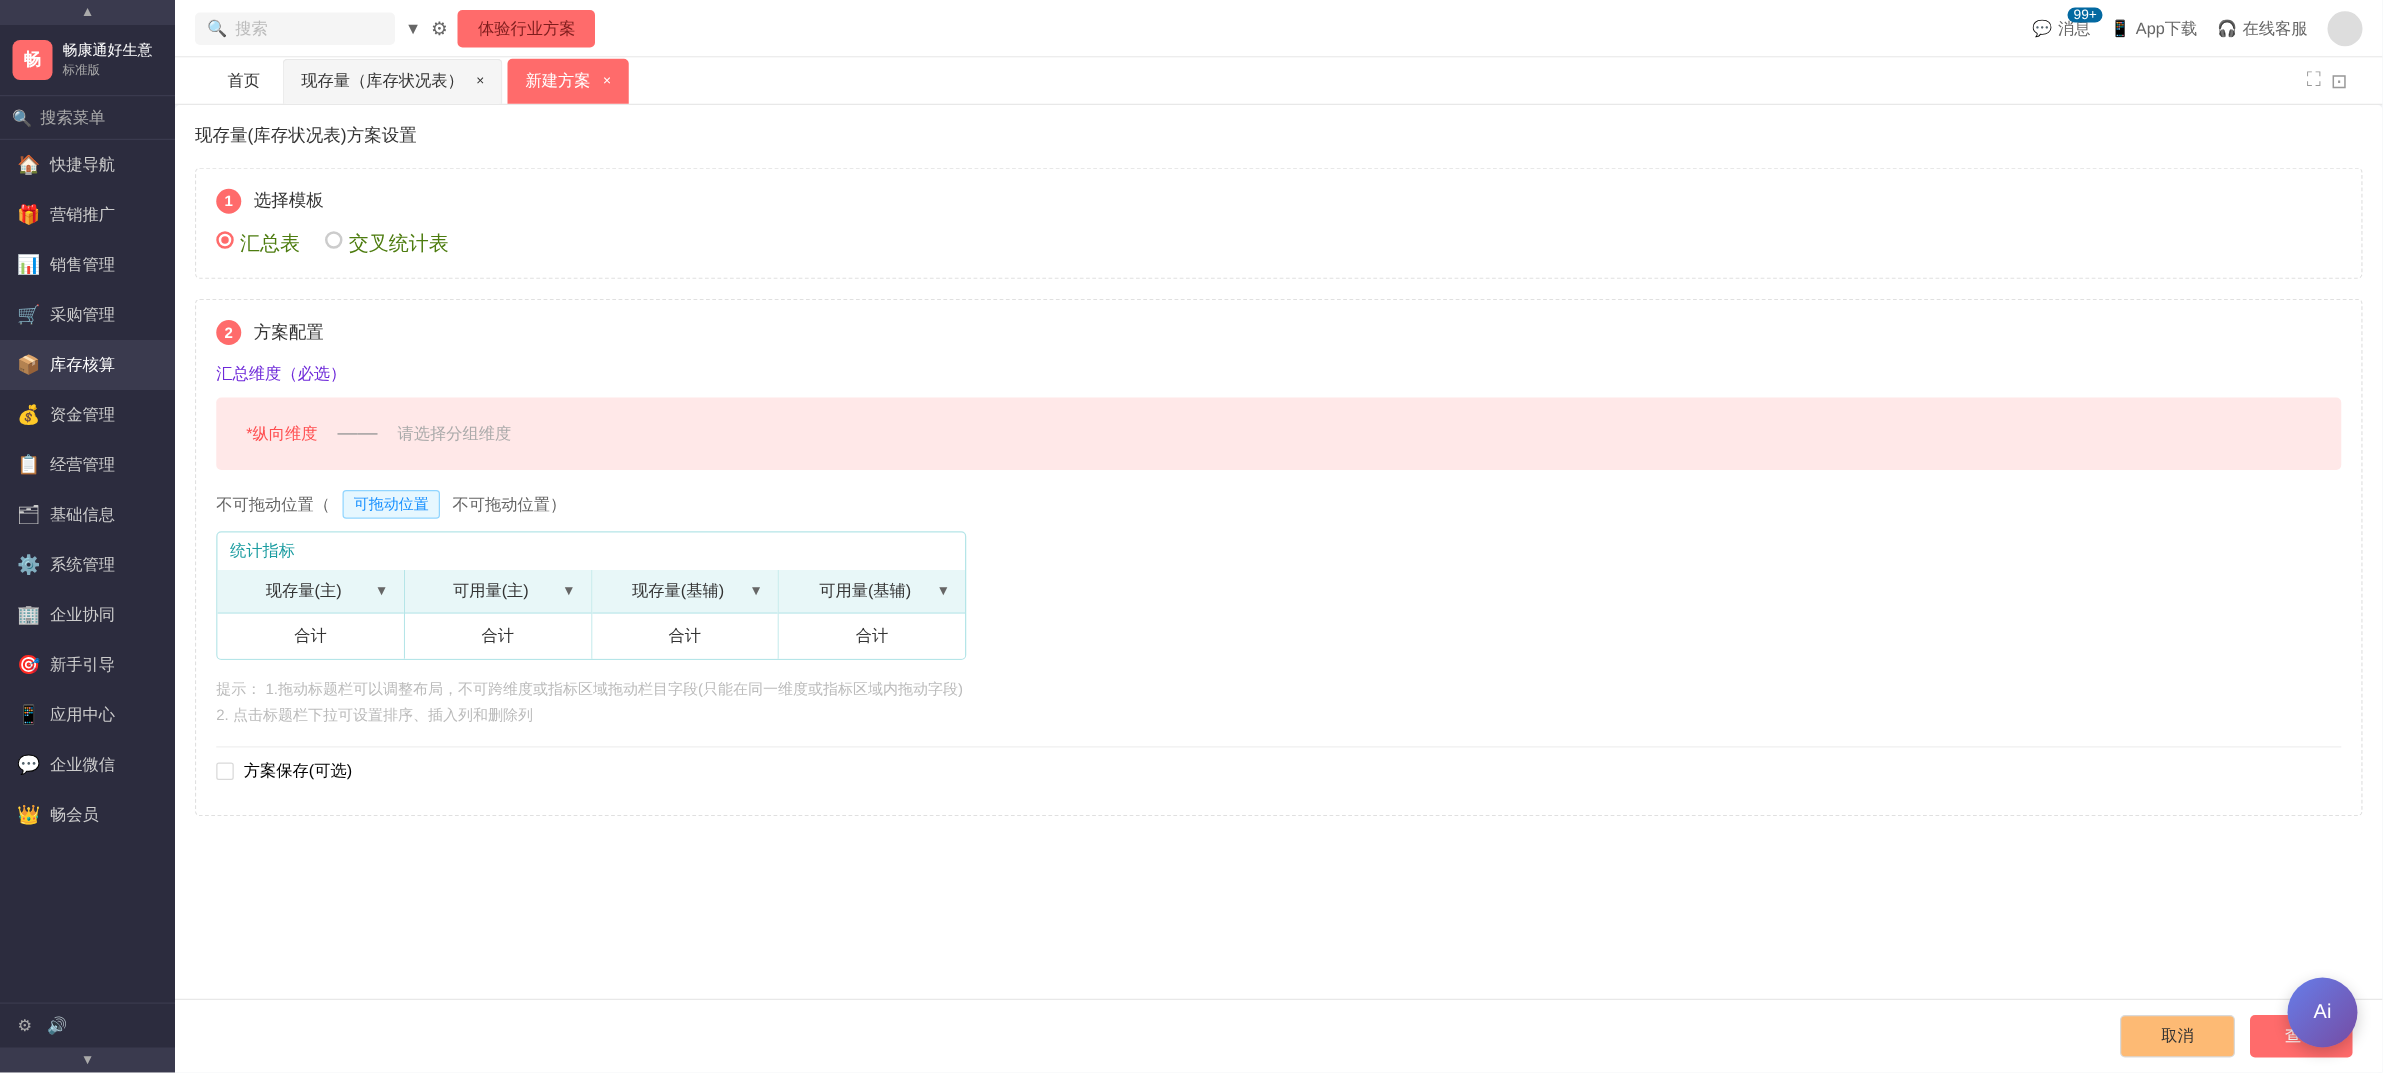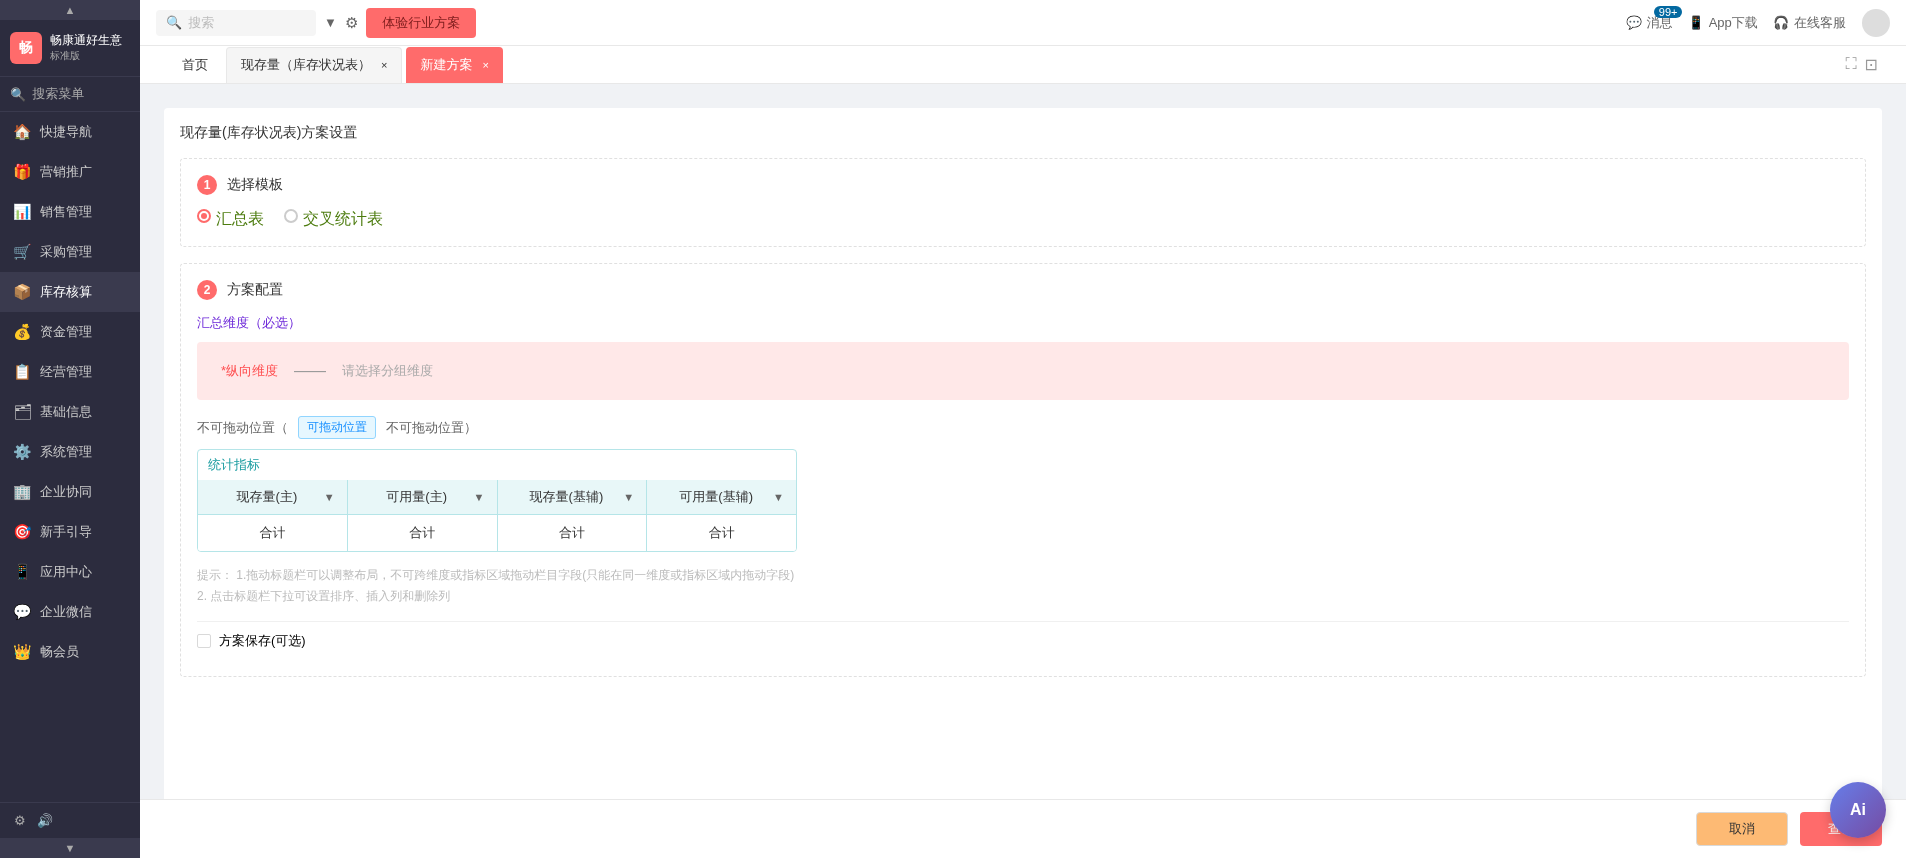--- a/index.html
+++ b/index.html
@@ -224,21 +224,21 @@
       color: #999;
       font-size: 16px;
     }
 
     
     .page-content {
       flex: 1;
       overflow-y: auto;
       padding: 16px;
       background: #fff;
-      margin: 24px;
+      margin: 0;
       border-radius: 4px;
     }
     .page-title {
       font-size: 14px;
       color: #333;
       margin-bottom: 16px;
     }
 
     
     .section {
@@ -482,21 +482,21 @@
       right: 20px;
       background: linear-gradient(135deg, #667eea 0%, #764ba2 100%);
       color: white;
       border-radius: 50%;
       width: 56px;
       height: 56px;
       display: flex;
       align-items: center;
       justify-content: center;
       font-size: 16px;
-      font-weight: bold;
+      font-weight: normal;
       cursor: pointer;
       box-shadow: 0 4px 12px rgba(0,0,0,0.2);
     }
   </style>
 </head>
 <body>
 
 <div class="sidebar">
   <div class="sidebar-scroll-up">▲</div>
   <div class="sidebar-logo">

